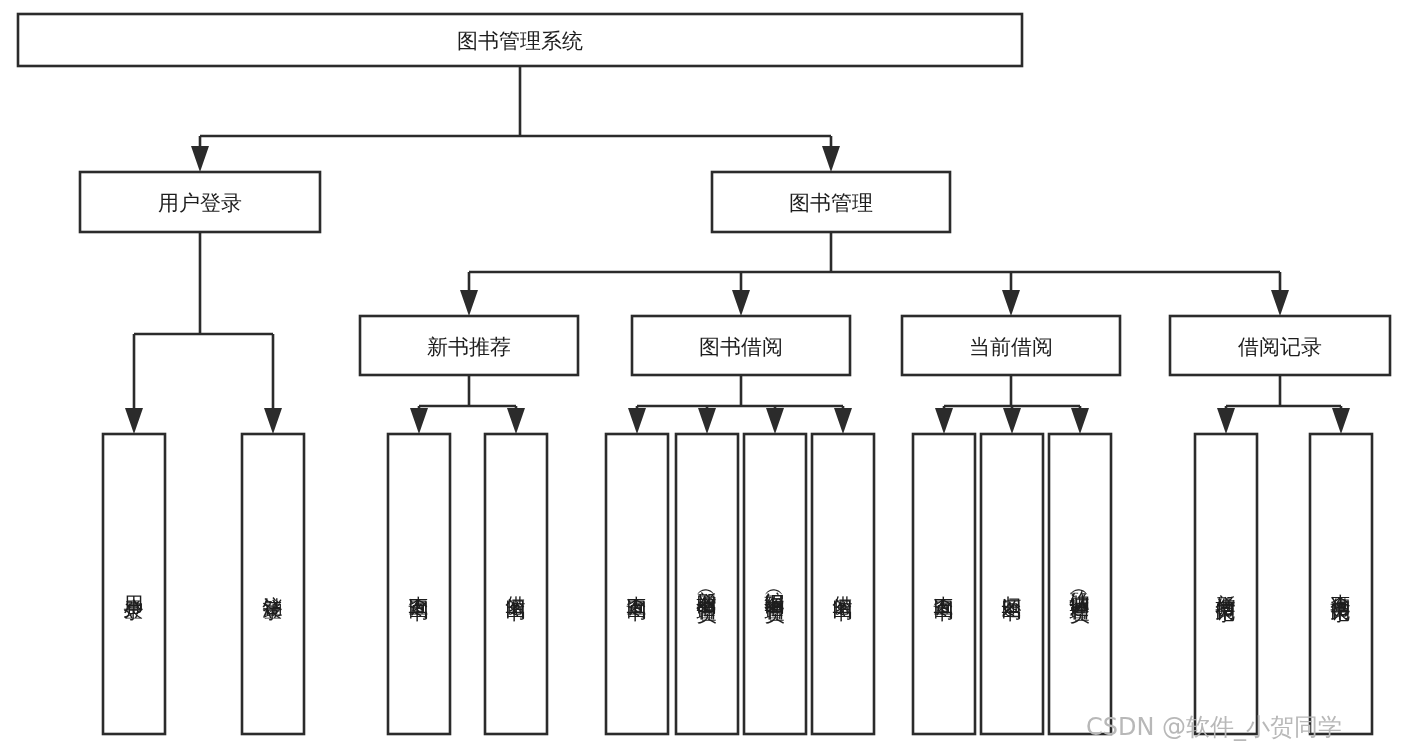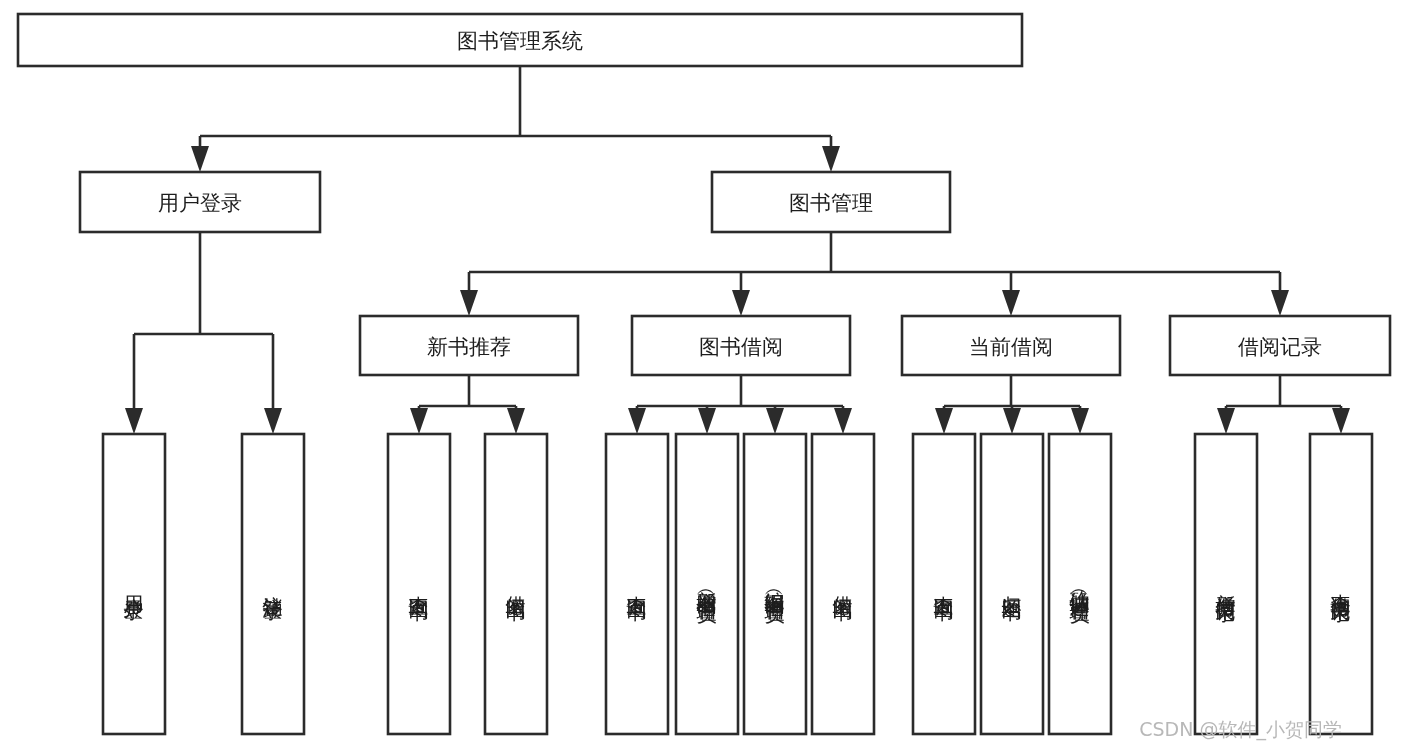--- a/index.html
+++ b/index.html
@@ -57,21 +57,21 @@
     writing-mode: vertical-rl;
     text-orientation: upright;
     glyph-orientation-vertical: 0;
     letter-spacing: 2px;
   }
   .watermark {
     position: absolute;
     right: 8px;
     bottom: 4px;
     font-family: "DejaVu Sans", "Liberation Sans", sans-serif;
-    font-size: 19px;
+    font-size: 24px;
     color: #b8b8b8;
     white-space: nowrap;
     user-select: none;
     padding-left: 12px;
   }
 </style>
 </head>
 <body>
 
 <div id="diagram-root">

